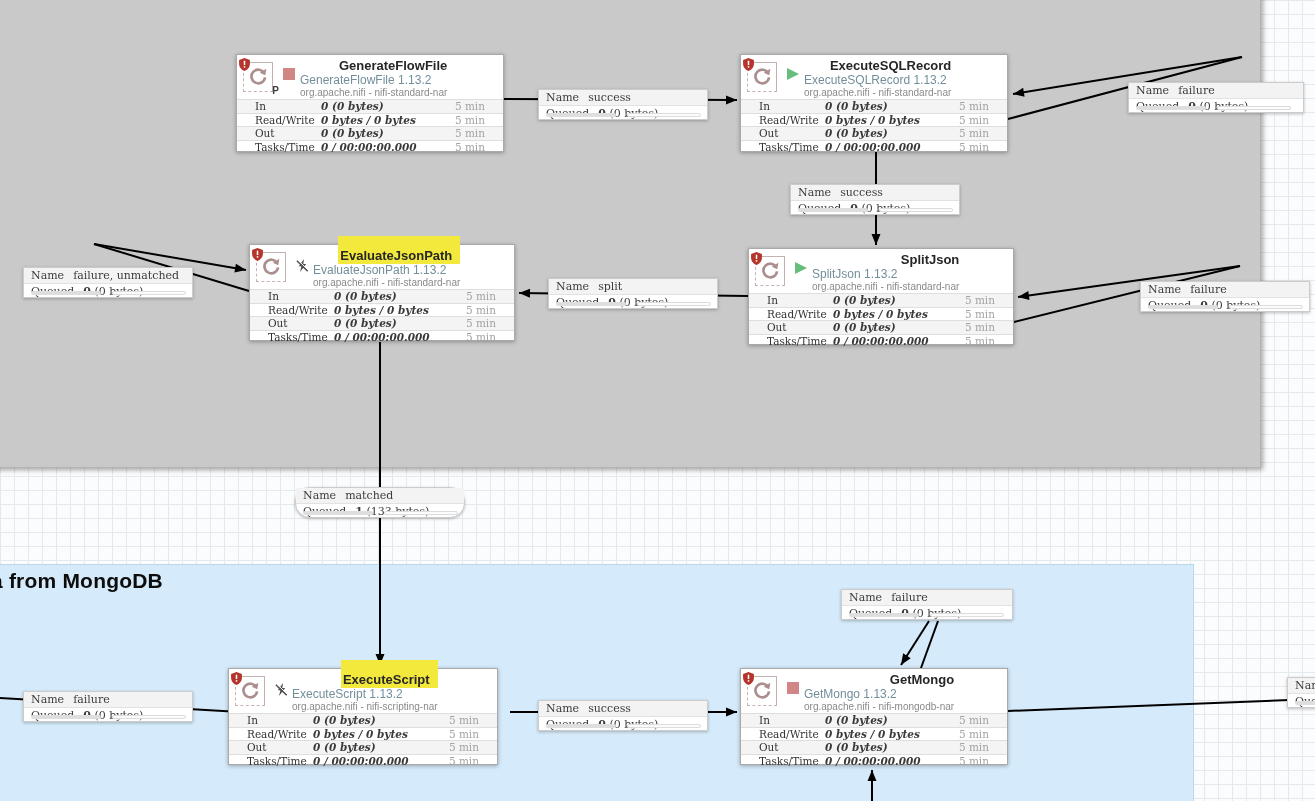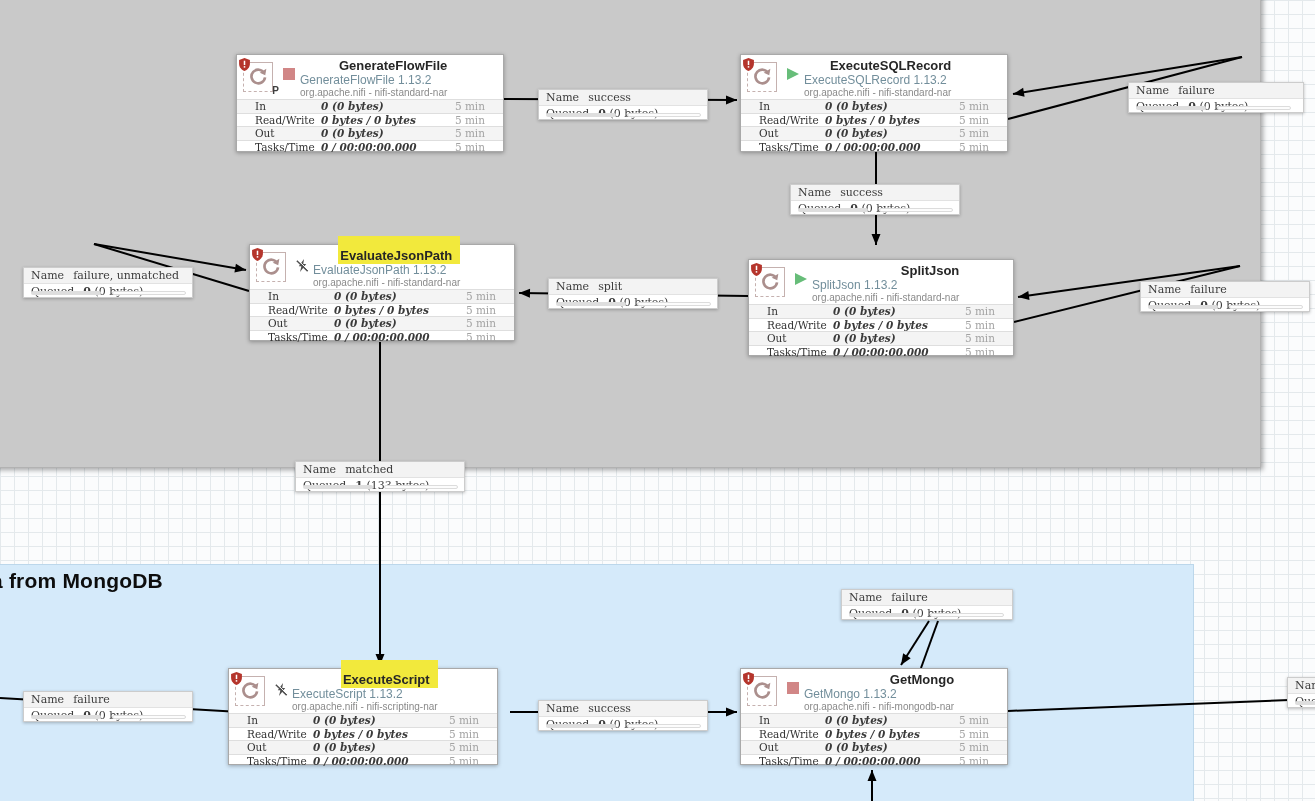--- a/index.html
+++ b/index.html
@@ -225,21 +225,21 @@
             <span class="val">0 (0 bytes)</span>
             <span class="win">5 min</span>
           </div>
           <div class="srow">
             <span class="lab">Tasks/Time</span>
             <span class="val">0 / 00:00:00.000</span>
             <span class="win">5 min</span>
           </div>
         </div>
   </div>
-      <div class="proc" style="left: 748px; top: 259px; width: 266px; height: 97px;">
+      <div class="proc" style="left: 748px; top: 248px; width: 266px; height: 97px;">
     <div class="proc-header">
       <div class="proc-icon">
         <svg class="gear" width="22" height="22" viewBox="0 0 20 20">
           <path d="M15.6 6.4 A6.2 6.2 0 1 0 16.4 10.4" fill="none" stroke="#ab8f8d" stroke-width="2.4"></path>
           <path d="M17.6 2.6 L16.6 8.4 L11.6 6.2 Z" fill="#ab8f8d"></path>
         </svg>
 
         <svg class="shield" width="11" height="13" viewBox="0 0 10 12" hidden="">
           <path d="M5 0 L10 1.8 V5.2 C10 8.6 7.6 10.9 5 12 C2.4 10.9 0 8.6 0 5.2 V1.8 Z" fill="#b5352c"></path>
           <rect x="4.3" y="2.5" width="1.4" height="4" fill="#fff"></rect>
@@ -401,21 +401,21 @@
     <div class="r2"><span class="key k2">Queued</span><span class="cnt">0</span>&nbsp;<span class="sz">(0 bytes)</span></div>
     <div class="bar l"></div>
     <div class="bar r"></div>
   </div>
       <div class="clabel" style="left: 1140px; top: 281px;">
     <div class="r1"><span class="key k1">Name</span><span class="val v1">failure</span></div>
     <div class="r2"><span class="key k2">Queued</span><span class="cnt">0</span>&nbsp;<span class="sz">(0 bytes)</span></div>
     <div class="bar l"></div>
     <div class="bar r"></div>
   </div>
-      <div class="clabel" style="left: 295px; top: 461px;">
+      <div class="clabel" style="left: 295px; top: 487px; border-radius: 15px;">
     <div class="r1"><span class="key k1">Name</span><span class="val v1">matched</span></div>
     <div class="r2"><span class="key k2">Queued</span><span class="cnt">1</span>&nbsp;<span class="sz">(133 bytes)</span></div>
     <div class="bar l"></div>
     <div class="bar r"></div>
   </div>
       <div class="clabel" style="left: 841px; top: 589px; width: 172px;">
     <div class="r1"><span class="key k1">Name</span><span class="val v1">failure</span></div>
     <div class="r2"><span class="key k2">Queued</span><span class="cnt">0</span>&nbsp;<span class="sz">(0 bytes)</span></div>
     <div class="bar l"></div>
     <div class="bar r"></div>

